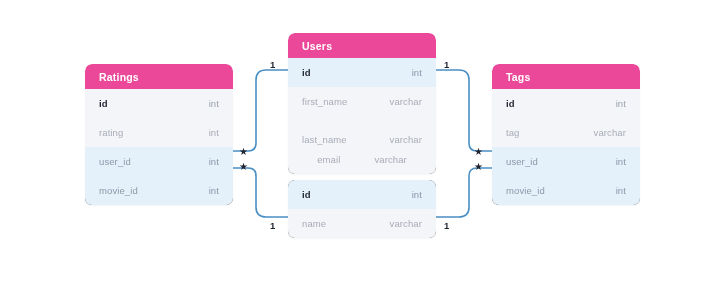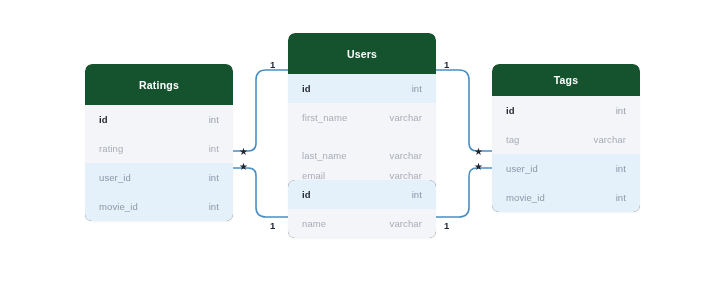--- a/index.html
+++ b/index.html
@@ -28,30 +28,29 @@
     pointer-events: none;
   }
   .table-card {
     position: absolute;
     border-radius: 7px;
     overflow: hidden;
     background: #f4f5f8;
     box-shadow: 0 1px 2px rgba(60,70,100,0.06);
   }
   .table-header {
-    background: #14532d;
+    background: #ec4899;
     color: #ffffff;
     font-size: 10.5px;
     font-weight: bold;
     letter-spacing: 0.2px;
-    padding: 8px 14px;
+    padding: 0 14px;
     display: flex;
     align-items: center;
     border-radius: 7px 7px 0 0;
-    justify-content: center;
   }
   .field-row {
     display: flex;
     align-items: center;
     justify-content: space-between;
     padding: 0 14px;
     font-size: 9.5px;
     background: #f4f5f8;
   }
   .field-row.highlight {
@@ -150,29 +149,29 @@
         <span class="field-type">int</span>
       </div>
       <div class="field-row" style="height:29px;">
         <span class="field-name">first_name</span>
         <span class="field-type">varchar</span>
       </div>
       <div class="field-row" style="height:29px;align-items:flex-end;">
         <span class="field-name">last_name</span>
         <span class="field-type">varchar</span>
       </div>
-      <div class="field-row" style="height:29px;">
+      <div class="field-row" style="height:29px;justify-content:center;">
         <span class="field-name">email</span>
         <span class="field-type">varchar</span>
       </div>
     </div>
   </div>
 
   <div class="table-card" style="left:492px; top:64px; width:148px;">
-    <div class="table-header" style="height:16px;">
+    <div class="table-header" style="height:25px;">
       <span>Tags</span>
     </div>
     <div class="card-body">
       <div class="field-row pk" style="height:29px;">
         <span class="field-name">id</span>
         <span class="field-type">int</span>
       </div>
       <div class="field-row" style="height:29px;">
         <span class="field-name">tag</span>
         <span class="field-type">varchar</span>

